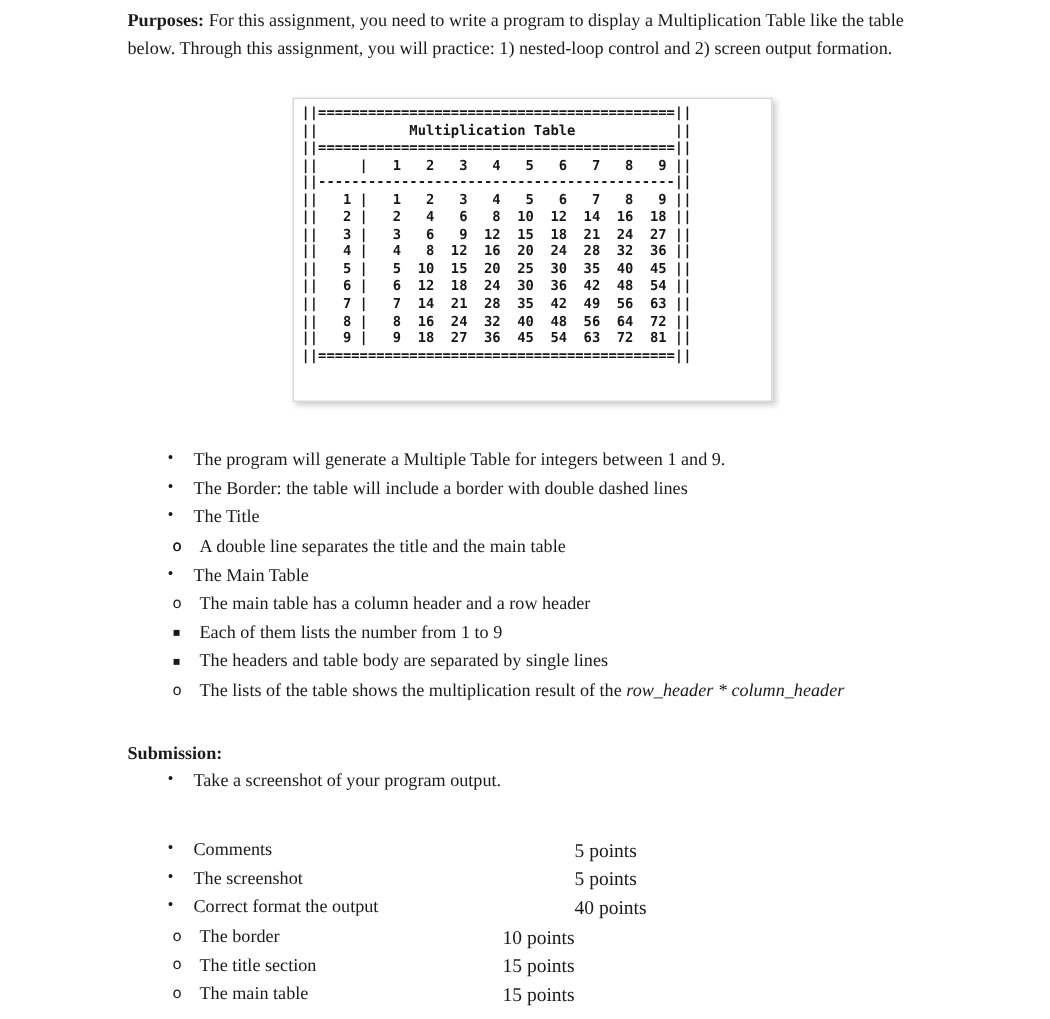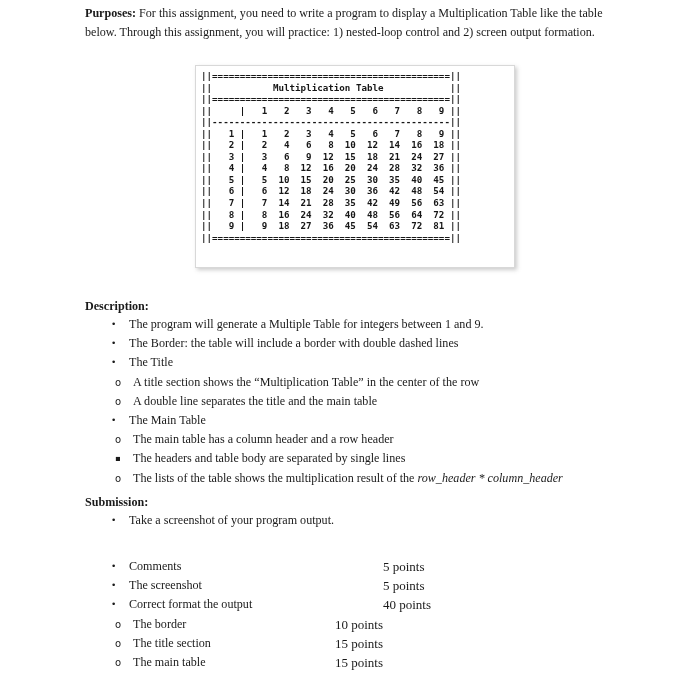--- a/index.html
+++ b/index.html
@@ -144,30 +144,29 @@
 ||   5 |   5  10  15  20  25  30  35  40  45 ||
 ||   6 |   6  12  18  24  30  36  42  48  54 ||
 ||   7 |   7  14  21  28  35  42  49  56  63 ||
 ||   8 |   8  16  24  32  40  48  56  64  72 ||
 ||   9 |   9  18  27  36  45  54  63  72  81 ||
 ||===========================================||</pre>
     </div>
   </div>
 
   <div style="position:absolute; left:73px; top:297px; width:535px;">
-    <div class="section-head">Description:</div>
     <ul class="lvl" id="description-list">
         <li class="item lvl1"><span class="marker m-disc">•</span><span>The program will generate a Multiple Table for integers between 1 and 9.</span></li>
         <li class="item lvl1"><span class="marker m-disc">•</span><span>The Border: the table will include a border with double dashed lines</span></li>
         <li class="item lvl1"><span class="marker m-disc">•</span><span>The Title</span></li>
-        <li class="item lvl2"><span class="marker m-circ">o</span><span>A title section shows the “Multiplication Table” in the center of the row</span></li>
+        <li class="item lvl2"><span class="marker m-circ">o</span></li>
         <li class="item lvl2"><span class="marker m-circ">o</span><span>A double line separates the title and the main table</span></li>
         <li class="item lvl1"><span class="marker m-disc">•</span><span>The Main Table</span></li>
         <li class="item lvl2"><span class="marker m-circ">o</span><span>The main table has a column header and a row header</span></li>
-        <li class="item lvl3"><span class="marker m-sq">▪</span></li>
+        <li class="item lvl3"><span class="marker m-sq">▪</span><span>Each of them lists the number from 1 to 9</span></li>
         <li class="item lvl3"><span class="marker m-sq">▪</span><span>The headers and table body are separated by single lines</span></li>
         <li class="item lvl2"><span class="marker m-circ">o</span><span>The lists of the table shows the multiplication result of the </span><span class="ital">row_header * column_header</span></li>
       </ul>
   </div>
 
   <div style="position:absolute; left:73px; top:493px; width:535px;">
     <div class="section-head">Submission:</div>
     <ul class="lvl" id="submission-list">
         <li class="item lvl1"><span class="marker m-disc">•</span><span>Take a screenshot of your program output.</span></li>
       </ul>

